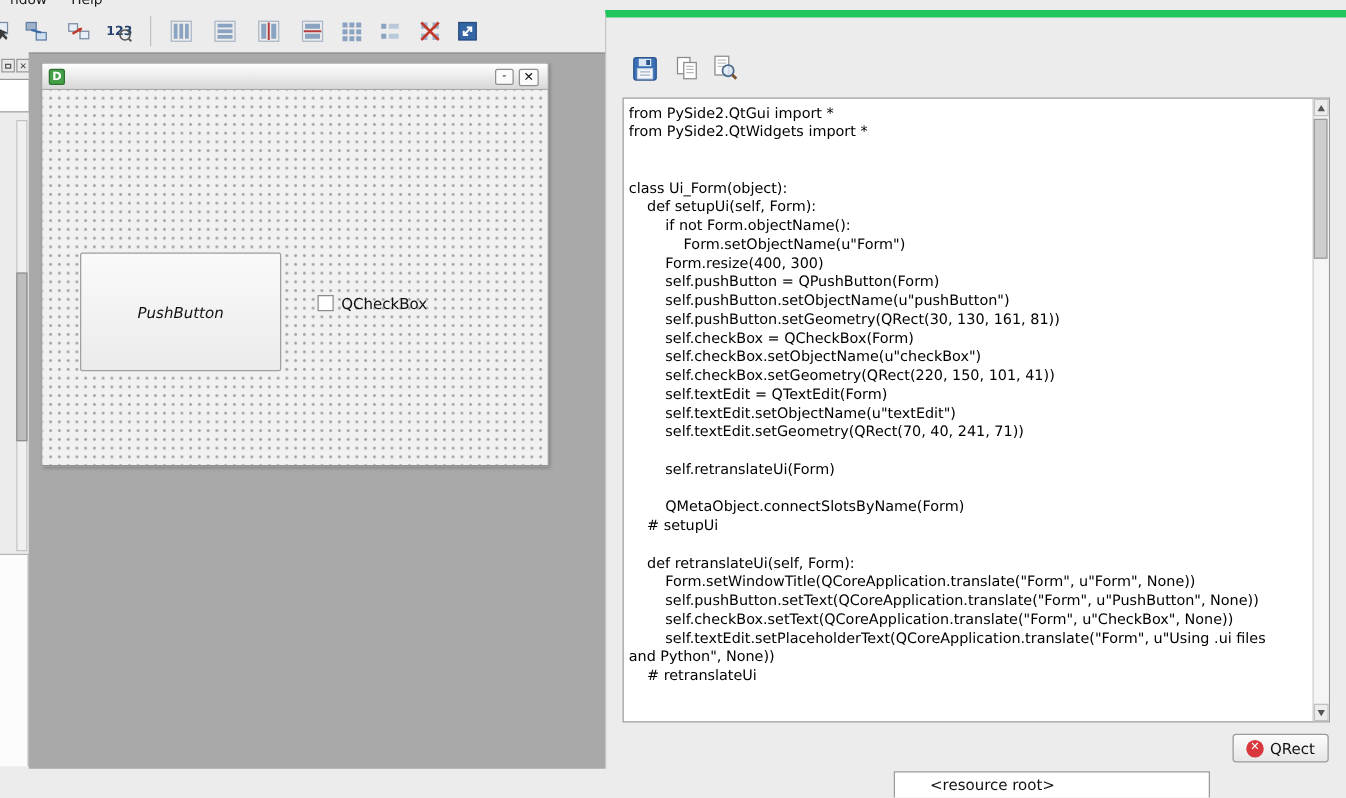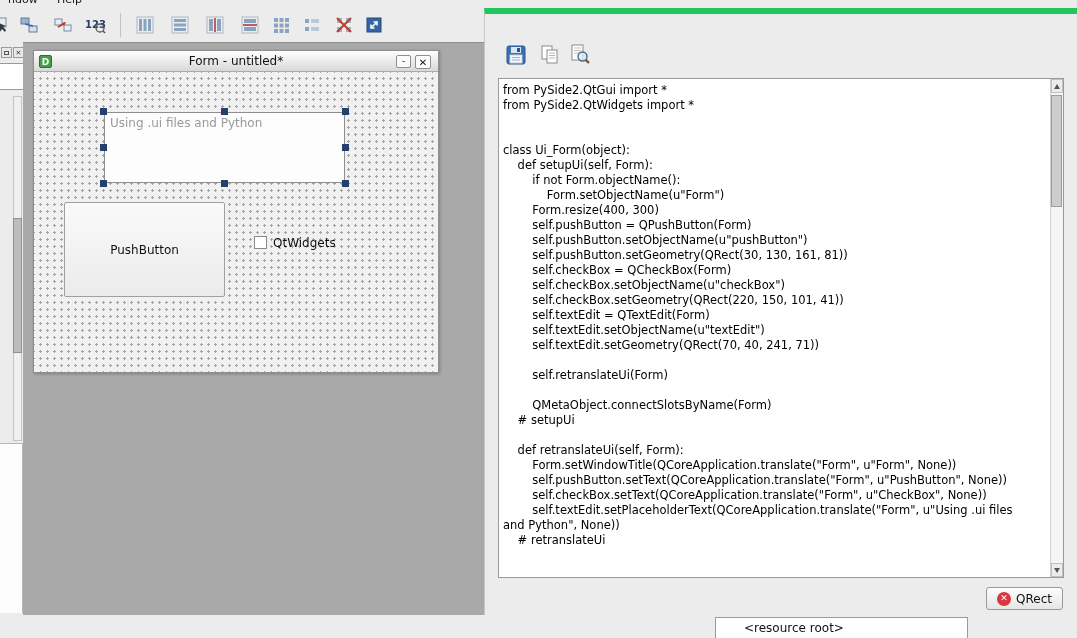--- a/index.html
+++ b/index.html
@@ -39,21 +39,21 @@
   .fw-body { position:absolute; left:0; top:21px; right:0; bottom:0; background-color:#f1f1f1;
              background-image:radial-gradient(#a3a3a3 1px, transparent 1.2px); background-size:7px 7px; background-position:3px 3px; }
 
   .w-textedit { position:absolute; left:70px; top:40px; width:241px; height:71px; background:#fdfdfd; border:1px solid #8e8e8e; }
   .w-textedit .ph { position:absolute; left:5px; top:3px; font-size:12px; color:#9a9a9a; }
   .handle { position:absolute; width:7px; height:7px; background:#26406e; }
   .h-tl{left:-5px;top:-5px;} .h-tm{left:calc(50% - 3.5px);top:-5px;} .h-tr{right:-5px;top:-5px;}
   .h-ml{left:-5px;top:calc(50% - 3.5px);} .h-mr{right:-5px;top:calc(50% - 3.5px);}
   .h-bl{left:-5px;bottom:-5px;} .h-bm{left:calc(50% - 3.5px);bottom:-5px;} .h-br{right:-5px;bottom:-5px;}
 
-  .w-pushbutton { position:absolute; left:30px; top:130px; width:161px; height:95px; border:1px solid #a0a0a0; border-radius:2px; background:linear-gradient(#fafafa,#ebebeb); display:flex; align-items:center; justify-content:center; font-size:12px; color:#111; }
+  .w-pushbutton { position:absolute; left:30px; top:130px; width:161px; height:95px; border:1px solid #a0a0a0; border-radius:2px; background:linear-gradient(#fafafa,#ebebeb); display:flex; align-items:center; justify-content:center; font-size:12px; color:#111;font-style:italic; }
   .w-checkbox { position:absolute; left:220px; top:150px; width:101px; height:41px; display:flex; align-items:center; }
   .w-checkbox .box { width:13px; height:13px; background:#fff; border:1px solid #8a8a8a; }
   .w-checkbox .lbl { margin-left:6px; font-size:12px; color:#111; }
 
   
   .dialog { position:absolute; left:484px; top:8px; width:593px; height:607px; background:#ececec; border-left:1px solid #c6c6c6; border-top:6px solid #22c55e; }
   .dbtn { position:absolute; top:28px; width:26px; height:26px; display:flex; align-items:center; justify-content:center; border-radius:3px; }
   .d-save{left:18px;} .d-copy{left:52px;} .d-find{left:82px;}
 
   .code-wrap { position:absolute; left:13px; top:64px; width:566px; height:500px; background:#ffffff; border:1px solid #9a9a9a; overflow:hidden; }
@@ -194,43 +194,31 @@
   <div class="mini-input"></div>
   <div class="left-scroll-track"></div>
   <div class="left-scroll-thumb"></div>
   <div class="left-white-panel"></div>
 
   <div class="mdi"></div>
 
   <div class="form-window">
     <div class="fw-titlebar">
       <div class="fw-dicon">D</div>
-      <div class="fw-title">Form - untitled*</div>
       <div class="fw-btn fw-min">-</div>
       <div class="fw-btn fw-close">✕</div>
     </div>
     <div class="fw-body">
 
-      <div class="w-textedit">
-        <span class="ph">Using .ui files and Python</span>
-        <span class="handle h-tl"></span>
-        <span class="handle h-tm"></span>
-        <span class="handle h-tr"></span>
-        <span class="handle h-ml"></span>
-        <span class="handle h-mr"></span>
-        <span class="handle h-bl"></span>
-        <span class="handle h-bm"></span>
-        <span class="handle h-br"></span>
-      </div>
 
       <div class="w-pushbutton">PushButton</div>
 
       <div class="w-checkbox">
         <span class="box"></span>
-        <span class="lbl">QtWidgets</span>
+        <span class="lbl">QCheckBox</span>
       </div>
 
     </div>
   </div>
 
   <div class="dialog">
     <div class="dbtn d-save">
       <svg width="22" height="22" viewBox="0 0 22 22">
           <rect x="2" y="2" width="18" height="18" rx="2" fill="#3b6fb5" stroke="#2c548c"></rect>
           <rect x="6" y="3" width="10" height="6" fill="#dbe6f4"></rect>

